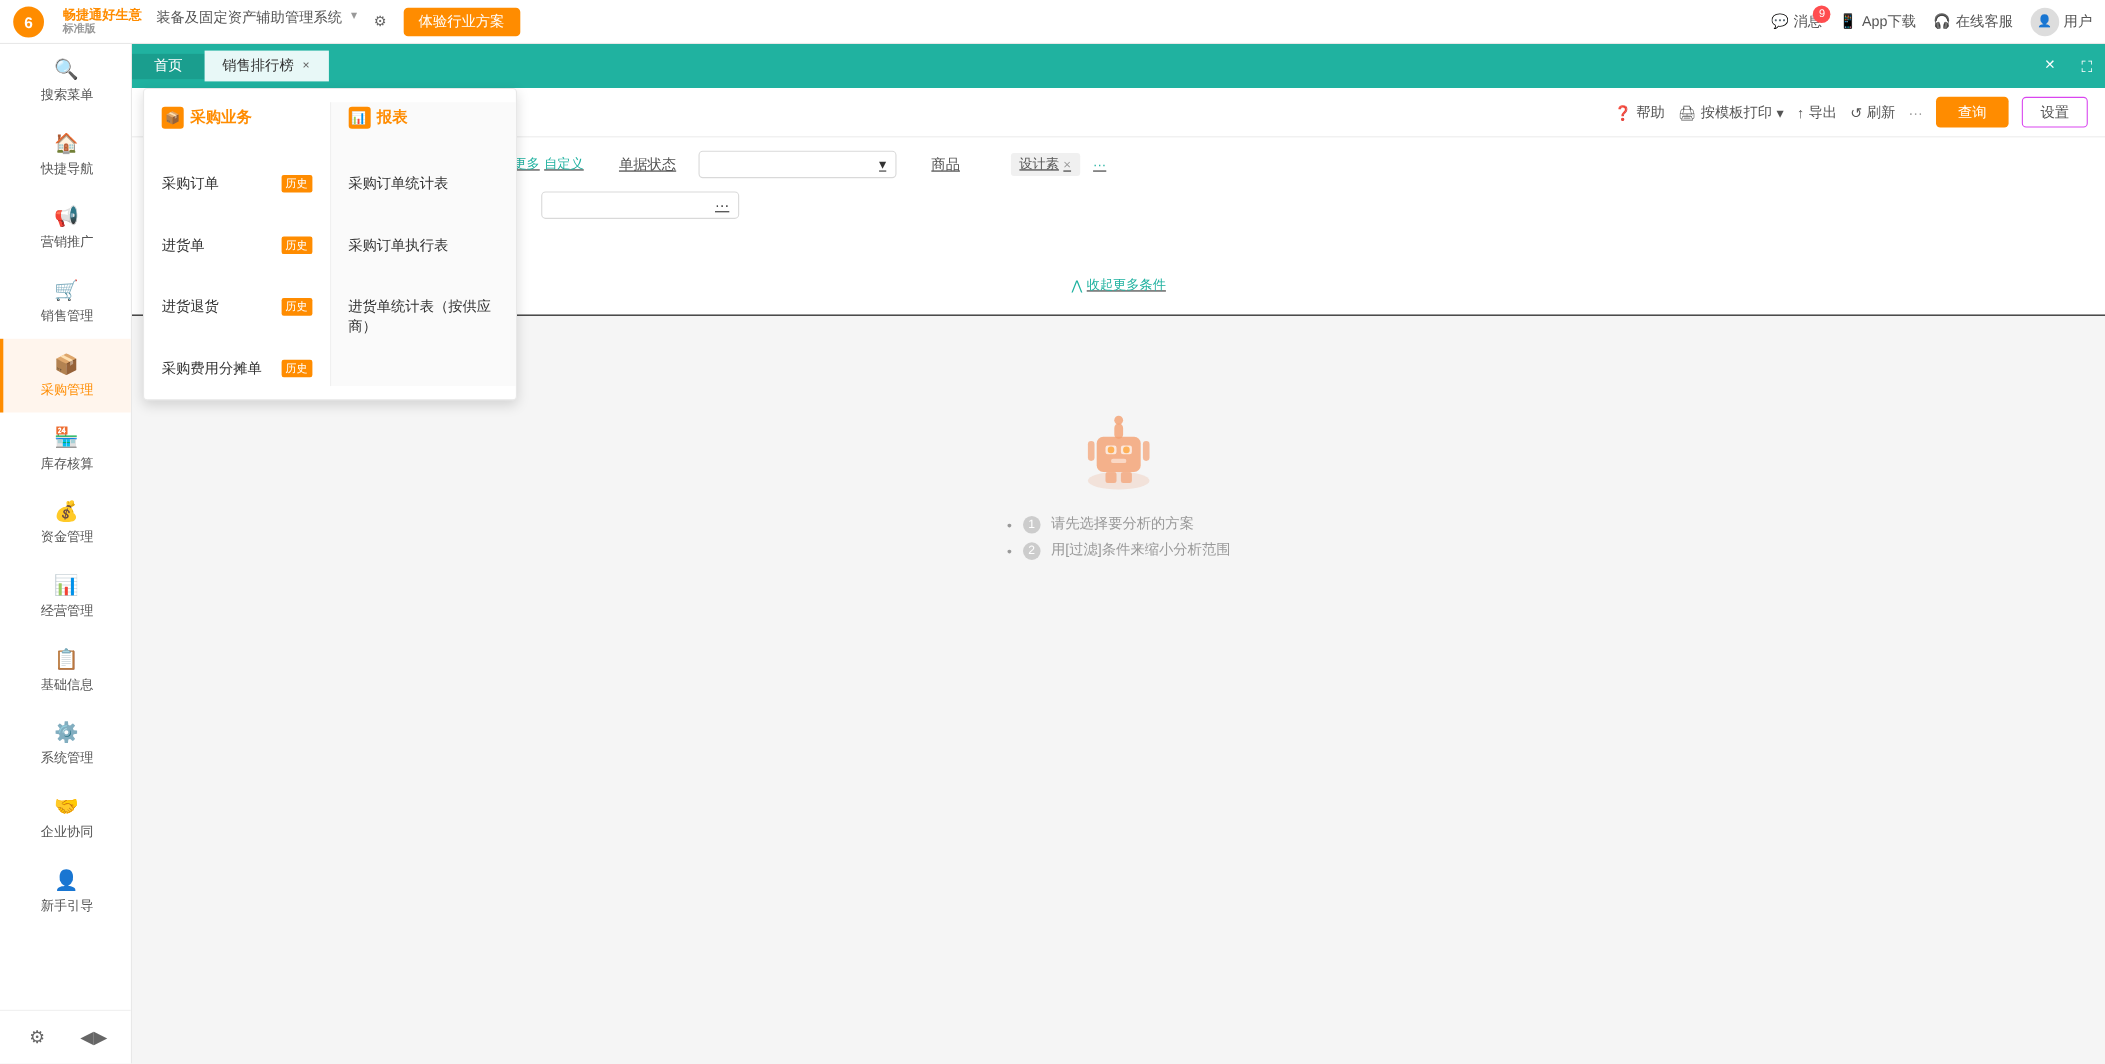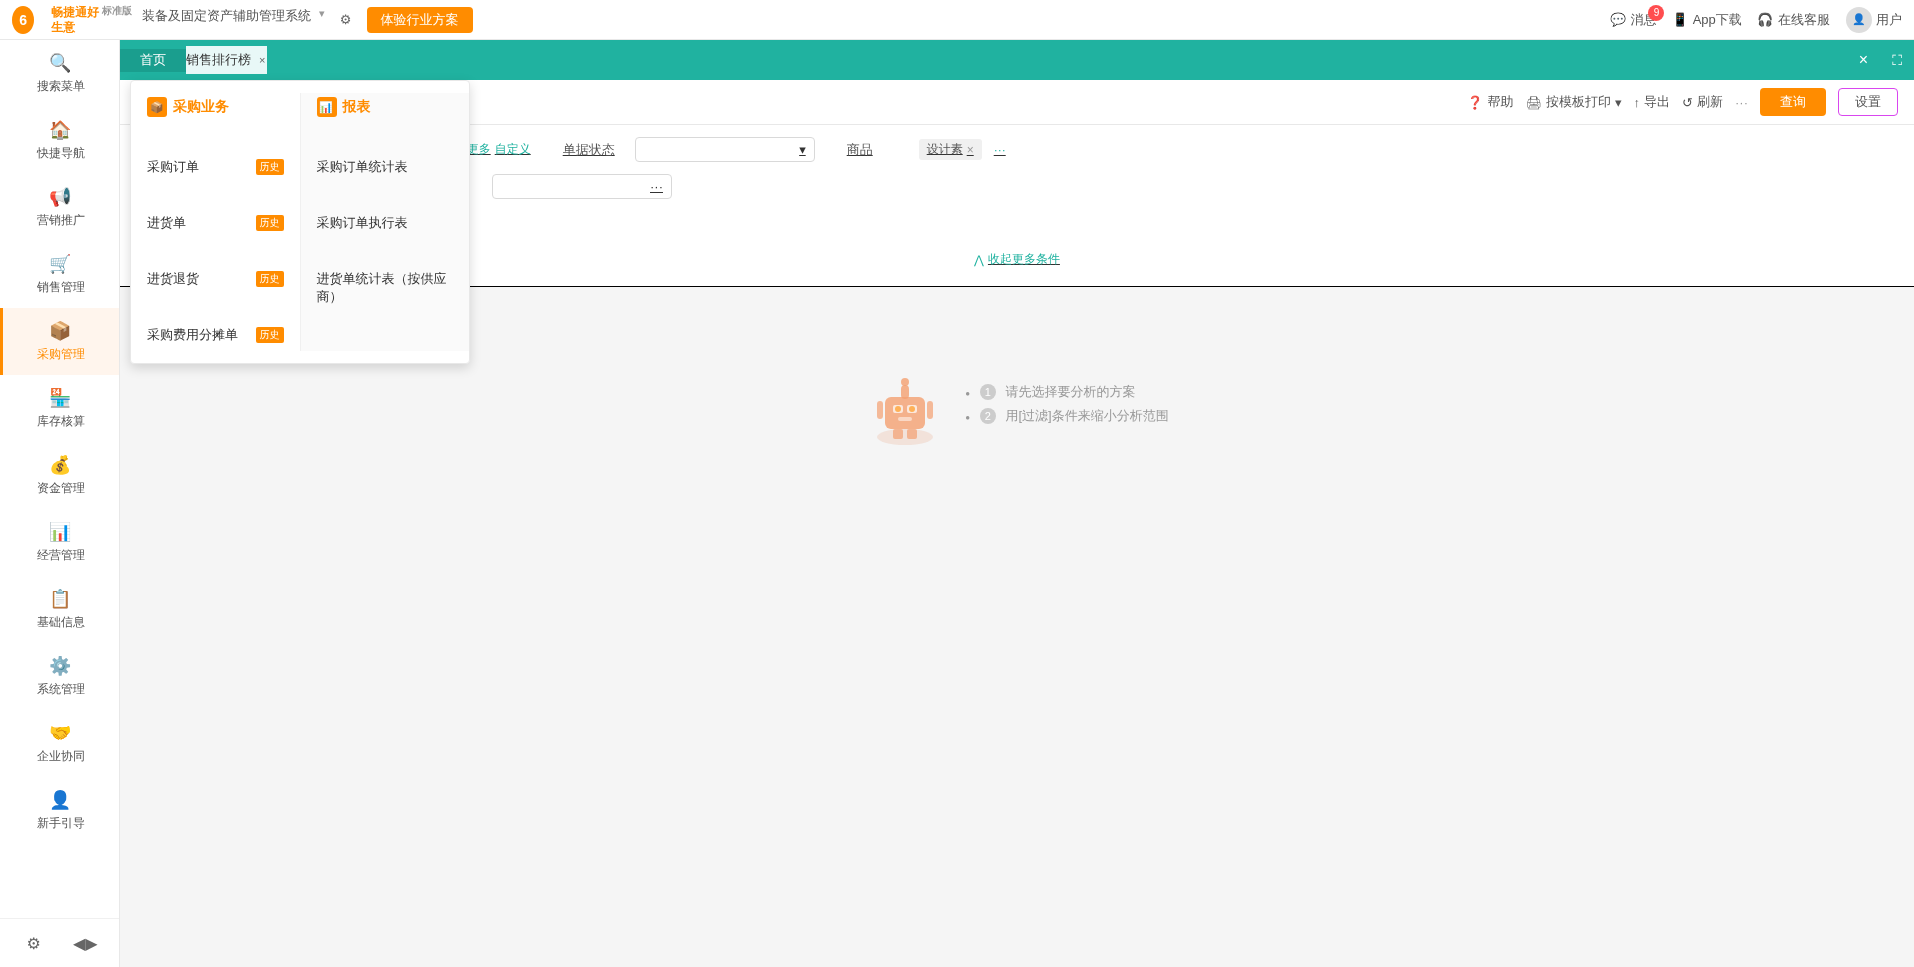--- a/index.html
+++ b/index.html
@@ -31,21 +31,21 @@
       height: 28px;
       background: #ff8c00;
       border-radius: 50%;
       display: flex;
       align-items: center;
       justify-content: center;
       color: white;
       font-size: 14px;
       font-weight: bold;
     }
-    .logo-text { display: flex; flex-direction: row; line-height: 1.2; margin-left: 11px; }
+    .logo-text { display: flex; flex-direction: column; line-height: 1.2; margin-left: 11px; }
     .logo-text .main { font-size: 12px; color: #ff8c00; }
     .logo-text .sub { font-size: 10px; color: #999; }
     .top-bar-center {
       flex: 1;
       display: flex;
       align-items: flex-start;
       gap: 8px;
       padding-left: 10px;
     }
     .system-name {
@@ -197,21 +197,21 @@
       padding: 0 20px;
       display: flex;
       align-items: center;
       background: #1a9e8e;
       color: white;
       font-size: 13px;
       cursor: pointer;
     }
     .tab-item {
       height: 28px;
-      padding: 0 0;
+      padding: 0 16px;
       display: flex;
       align-items: center;
       gap: 6px;
       background: #e8f8f7;
       color: #333;
       font-size: 13px;
       cursor: pointer;
       position: relative;
     }
     .tab-close {
@@ -629,21 +629,21 @@
 
         <div style="display:flex;justify-content:center;">
           <div class="collapse-btn">
             <span>⋀</span>
             <span>收起更多条件</span>
           </div>
         </div>
       </div>
 
       <div class="empty-state">
-        <div style="display:flex;align-items:center;gap:20px;">
+        <div style="display:flex;align-items:center;gap:20px;flex-direction:column;">
 
           <svg width="80" height="80" viewBox="0 0 80 80">
             <ellipse cx="40" cy="70" rx="28" ry="8" fill="#f0d0c0" opacity="0.5"></ellipse>
             <rect x="20" y="30" width="40" height="32" rx="6" fill="#f4a070" opacity="0.8"></rect>
             <rect x="28" y="38" width="10" height="8" rx="2" fill="#fff" opacity="0.7"></rect>
             <rect x="42" y="38" width="10" height="8" rx="2" fill="#fff" opacity="0.7"></rect>
             <circle cx="33" cy="42" r="3" fill="#ff8c00" opacity="0.6"></circle>
             <circle cx="47" cy="42" r="3" fill="#ff8c00" opacity="0.6"></circle>
             <rect x="33" y="50" width="14" height="4" rx="2" fill="#fff" opacity="0.5"></rect>
             <rect x="36" y="18" width="8" height="14" rx="4" fill="#f4a070" opacity="0.8"></rect>

